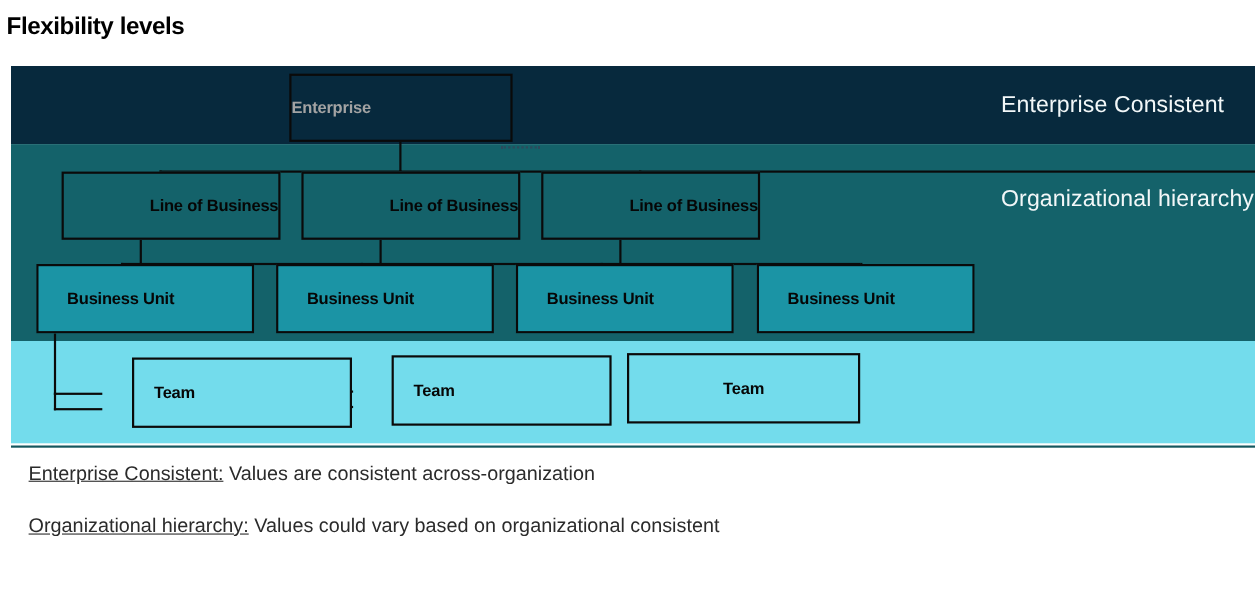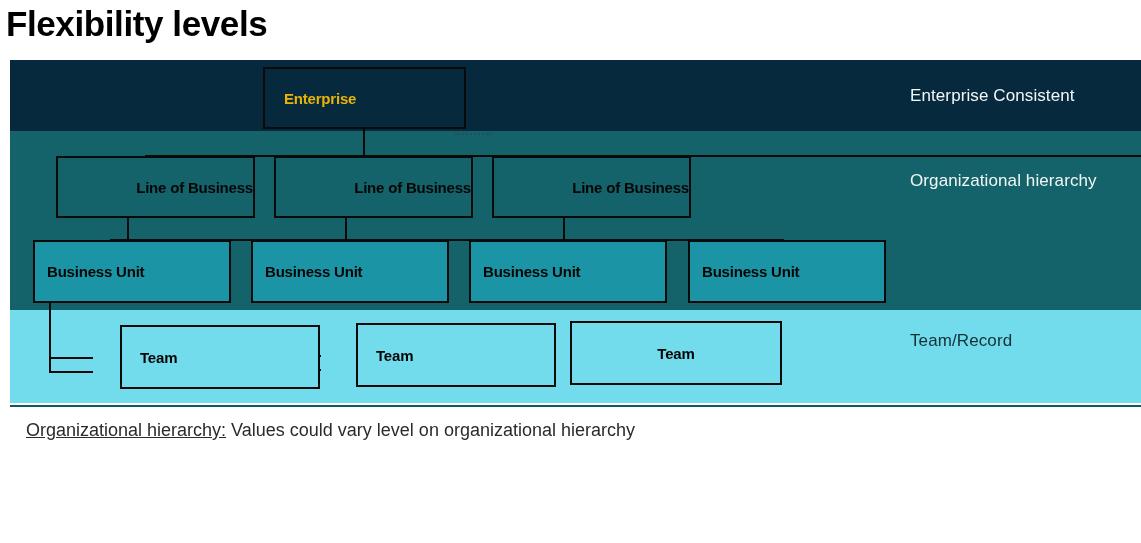--- a/index.html
+++ b/index.html
@@ -13,21 +13,21 @@
     position: relative;
     font-family: "Liberation Sans", sans-serif;
     overflow: hidden;
   }
 
   
   #page-title {
     position: absolute;
     left: 6px;
     top: 0px;
-    font-size: 35px;
+    font-size: 22px;
     font-weight: bold;
     color: #000000;
     letter-spacing: -0.4px;
     line-height: 48px;
     white-space: nowrap;
   }
 
   
   #diagram {
     position: absolute;
@@ -43,21 +43,21 @@
     position: absolute;
     left: 0;
     width: 1131px;
   }
   .band-enterprise   { top: 0px;   height: 71px;  background: #07293d; }
   .band-org          { top: 71px;  height: 179px; background: #14626a; }
   .band-team         { top: 250px; height: 93px;  background: #73dcec; }
 
   .band-label {
     position: absolute;
-    font-size: 17px;
+    font-size: 21px;
     line-height: 22px;
     white-space: nowrap;
     letter-spacing: 0.1px;
   }
   .band-label.light { color: #f2f7f8; }
   .band-label.dark  { color: #123038; }
 
   
   .line {
     position: absolute;
@@ -79,38 +79,38 @@
     box-sizing: border-box;
     display: flex;
     align-items: center;
     font-weight: bold;
     letter-spacing: -0.2px;
   }
   .node-label { display: block; }
 
   .node.enterprise {
     background: #07293d;
-    color: #eab308;
-    font-size: 15px;
-    padding-left: 19px;
+    color: #a3a3a3;
+    font-size: 15px;
+    padding-left: 0;
     justify-content: flex-start;
   }
   .node.lob {
     background: #14626a;
     color: #060606;
     font-size: 15px;
     padding-left: 14px;
     justify-content: flex-end;
     margin-left: 11px;
   }
   .node.bu {
     background: #1b94a5;
     color: #060606;
     font-size: 15px;
-    padding-left: 12px;
+    padding-left: 26px;
     justify-content: flex-start;
   }
   .node.team {
     background: #73dcec;
     color: #060606;
     font-size: 15px;
     padding-left: 18px;
     justify-content: flex-start;
     margin-left: 37px;
   }
@@ -145,21 +145,20 @@
 <div id="page-title">Flexibility levels</div>
 
 <div id="diagram">
 
   <div class="band band-enterprise"></div>
   <div class="band band-org"></div>
   <div class="band band-team"></div>
 
   <div class="band-label light" style="left:900px; top:25px;">Enterprise Consistent</div>
   <div class="band-label light" style="left:900px; top:94px;margin-top:16px;">Organizational hierarchy</div>
-  <div class="band-label dark" style="left:900px; top:270px;">Team/Record</div>
 
   <div class="line v" style="left:353px; top:69px;  height:28px;"></div>
   <div class="line h" style="left:135px; top:95px;  width:1091px;"></div>
   <div class="line v" style="left:135px; top:95px;  height:23px;"></div>
   <div class="line v" style="left:353px; top:95px;  height:23px;"></div>
   <div class="line v" style="left:571px; top:95px;  height:23px;"></div>
   <div class="dotted-mark" style="left:445px; top:73px; width:36px;"></div>
 
   <div class="line v" style="left:117px; top:158px; height:23px;"></div>
   <div class="line v" style="left:335px; top:158px; height:23px;"></div>
@@ -215,15 +214,18 @@
     <span class="node-label">Team</span>
   </div>
   <div class="node team centered" style="left:523px; top:261px; width:212px; height:64px;">
     <span class="node-label">Team</span>
   </div>
 
 </div>
 
 <div id="legend">
   <div class="legend-row">
-    <span class="legend-term">Organizational hierarchy:</span><span class="legend-desc"> Values could vary level on organizational hierarchy</span>
+    <span class="legend-term">Enterprise Consistent:</span><span class="legend-desc"> Values are consistent across-organization</span>
+  </div>
+  <div class="legend-row">
+    <span class="legend-term">Organizational hierarchy:</span><span class="legend-desc"> Values could vary based on organizational consistent</span>
   </div>
 </div>
 
 </body></html>

